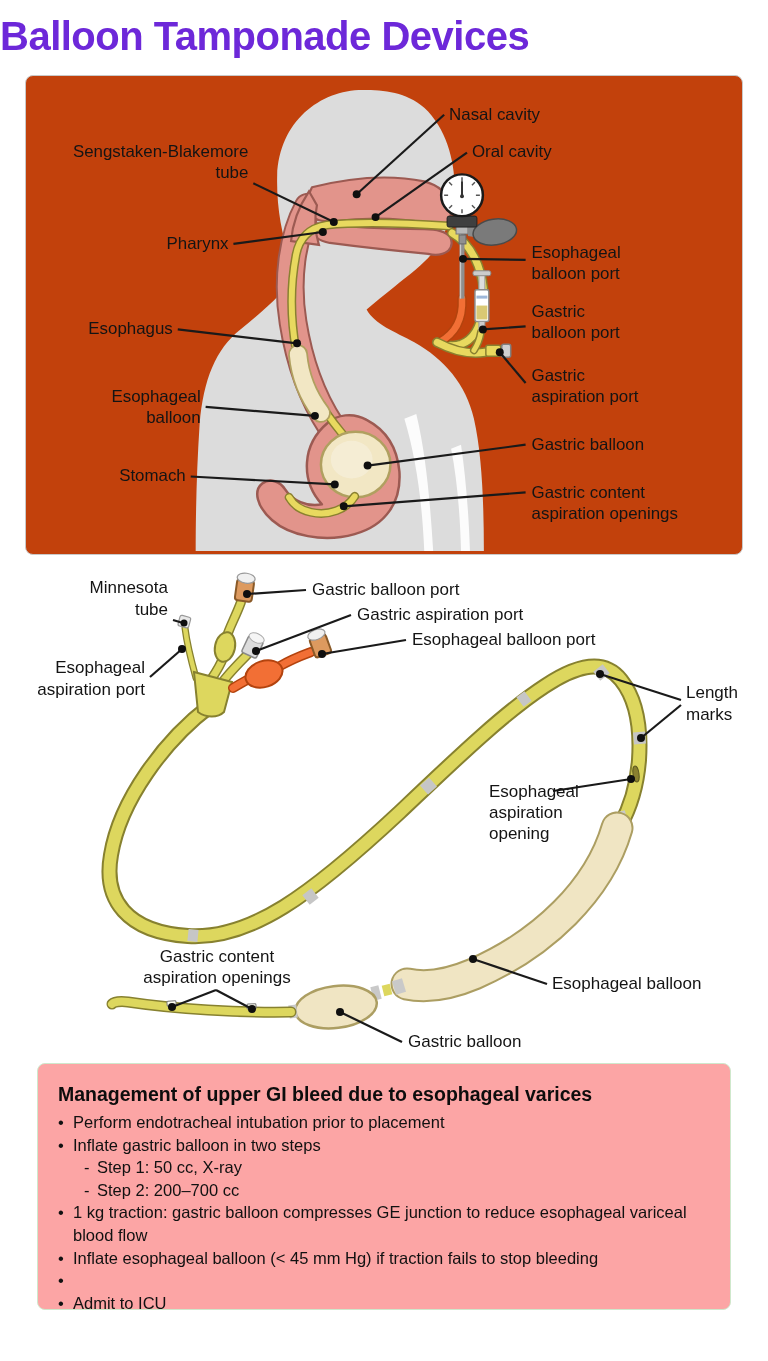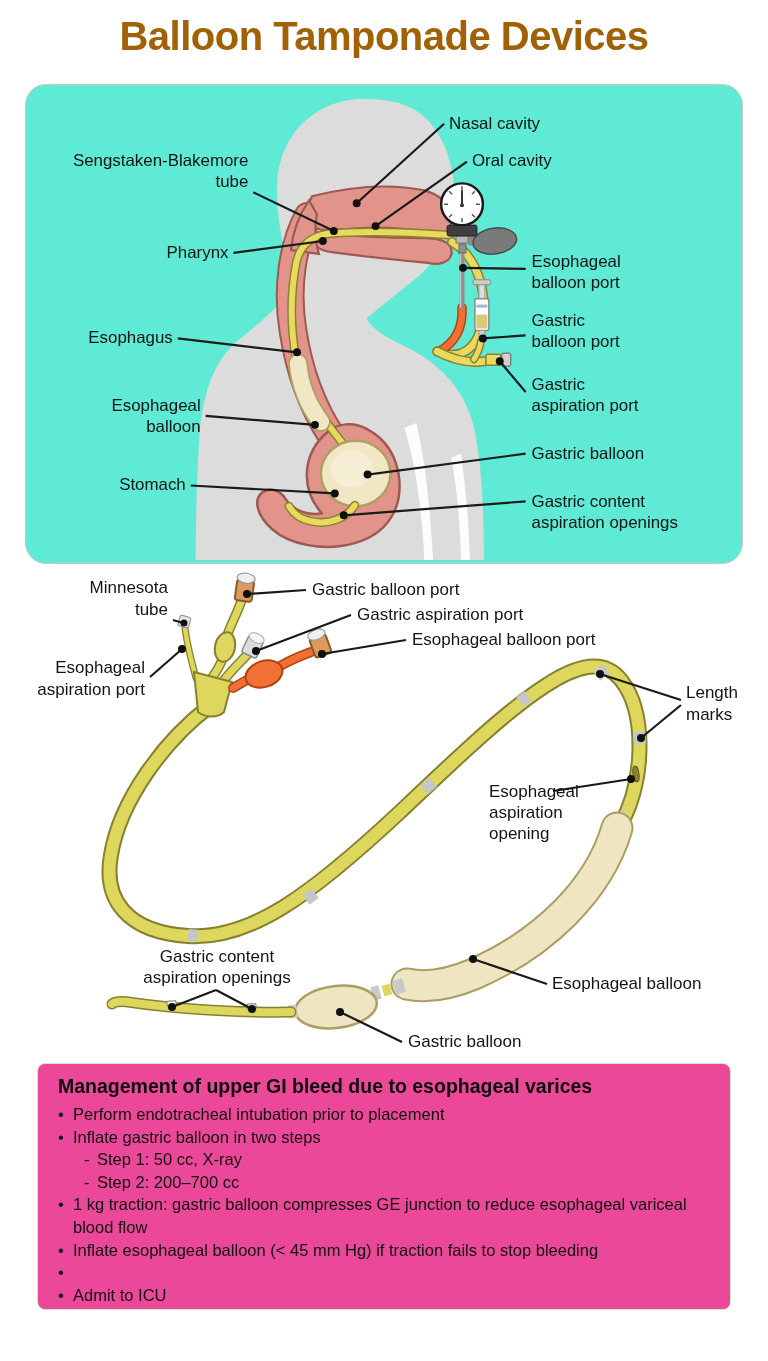--- a/index.html
+++ b/index.html
@@ -1,25 +1,25 @@
 <!DOCTYPE html>
 <html><head>
 <meta charset="utf-8">
 <style>
   html,body{margin:0;padding:0;background:#ffffff;}
   .page{position:relative;width:768px;height:1361px;background:#fff;overflow:hidden;
         font-family:"Liberation Sans",sans-serif;color:#111;}
-  .title{position:absolute;left:0;top:14px;width:768px;text-align:center;
-         font-size:40px;font-weight:bold;letter-spacing:-0.5px;color:#a16207;}
-  .panel1{position:absolute;left:25px;top:84px;width:718px;height:480px;
-          border:1.5px solid #c9c9c9;border-radius:21px;background:#5eead4;box-sizing:border-box;}
+  .title{position:absolute;left:0;top:14px;width:768px;text-align:left;
+         font-size:40px;font-weight:bold;letter-spacing:-0.5px;color:#6d28d9;}
+  .panel1{position:absolute;left:25px;top:75px;width:718px;height:480px;
+          border:1.5px solid #c9c9c9;border-radius:8px;background:#c2410c;box-sizing:border-box;}
   .panel1 svg,.panel2 svg{display:block;}
   .panel2{position:absolute;left:0;top:560px;width:710px;height:495px;}
   .mgmt{position:absolute;left:37px;top:1063px;width:694px;height:247px;box-sizing:border-box;
-        background:#ec4899;border:1px solid #cfe8cc;border-radius:8px;padding:11px 18px 8px 20px;}
+        background:#fca5a5;border:1px solid #cfe8cc;border-radius:8px;padding:19px 18px 8px 20px;}
   .mgmt h2{margin:0 0 5px 0;font-size:19.5px;font-weight:bold;color:#0d0d0d;}
   .mgmt ul{list-style:none;margin:0;padding:0;font-size:16.5px;line-height:1.37;}
   .mgmt li{display:flex;}
   .mgmt li .mk{width:15px;flex:0 0 15px;}
   .mgmt li.sub{padding-left:26px;}
   .mgmt li.sub .mk{width:13px;flex:0 0 13px;}
   .footer{position:absolute;left:40px;top:1322px;width:700px;font-size:13.5px;color:#3c3c3c;}
   text{font-family:"Liberation Sans",sans-serif;font-size:17px;fill:#141414;}
   .ln{stroke:#1a1a1a;stroke-width:2.2;fill:none;}
   .dot{fill:#0f0f0f;}

